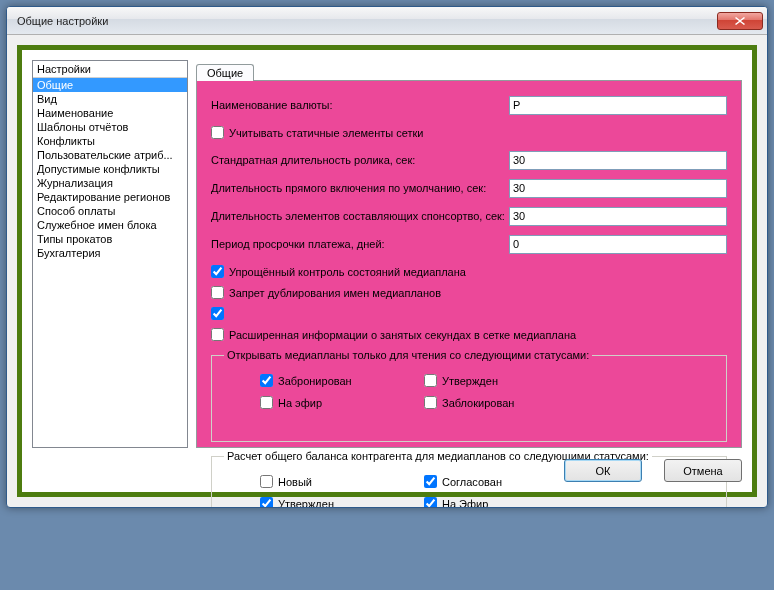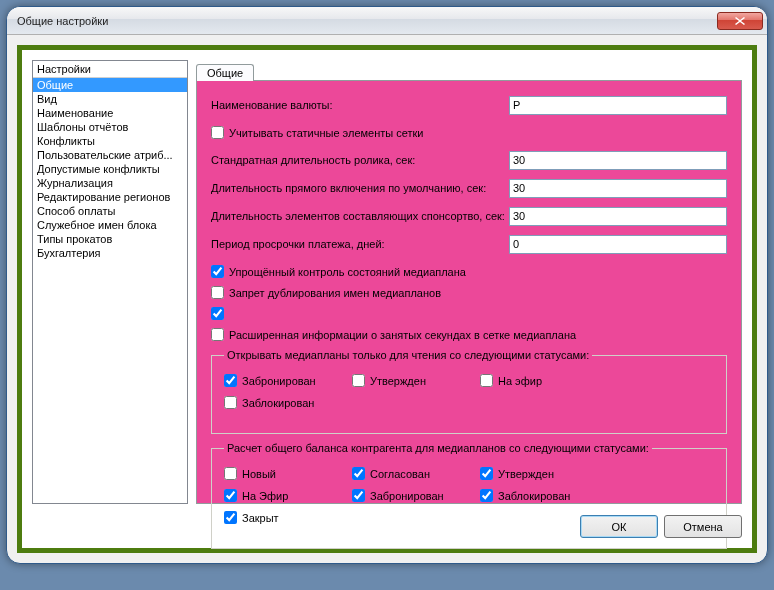--- a/index.html
+++ b/index.html
@@ -8,24 +8,24 @@
     font-family: Tahoma, Arial, sans-serif;
     font-size: 11px;
     background: #6b8aad;
     width: 774px;
     height: 590px;
     overflow: hidden;
   }
   .window {
     position: absolute;
     left: 6px; top: 6px;
-    width: 762px; height: 558px;
+    width: 762px; height: 502px;
     background: #f0f0f0;
     border: 1px solid #2f5a8a;
-    border-radius: 14px;
+    border-radius: 4px;
     box-shadow: 0 0 8px rgba(0,0,0,0.4);
     overflow: hidden;
   }
   .titlebar {
     height: 28px;
     background: linear-gradient(to bottom, #f8f8f8 0%, #e6e8ec 45%, #d5dbe3 46%, #e4e9ef 100%);
     border-bottom: 1px solid #b0b0b0;
     display: flex;
     align-items: center;
     padding: 0 4px 0 10px;
@@ -134,39 +134,40 @@
     margin-bottom: 5px;
     height: 16px;
   }
   .checkbox-row input[type="checkbox"] {
     margin: 0 5px 0 0;
     width: 13px; height: 13px;
   }
   fieldset {
     border: 1px solid #d0d0c8;
     margin: 8px 0 0 0;
-    padding: 10px 12px 18px 12px;
+    padding: 10px 12px 26px 12px;
   }
   legend {
     font-size: 11px;
     padding: 0 3px;
   }
   .status-grid {
     display: flex;
     flex-wrap: wrap;
   }
   .status-grid .checkbox-row {
     width: 128px;
     margin-bottom: 6px;
+    margin-left: 36px;
   }
   .button-bar {
     position: absolute;
     right: 10px; bottom: 10px;
     display: flex;
-    gap: 6px;
+    gap: 22px;
   }
   .btn {
     width: 78px;
     height: 23px;
     border: 1px solid #707070;
     background: linear-gradient(to bottom, #f2f2f2, #e3e3e3);
     border-radius: 3px;
     font-family: inherit;
     font-size: 11px;
     cursor: pointer;

